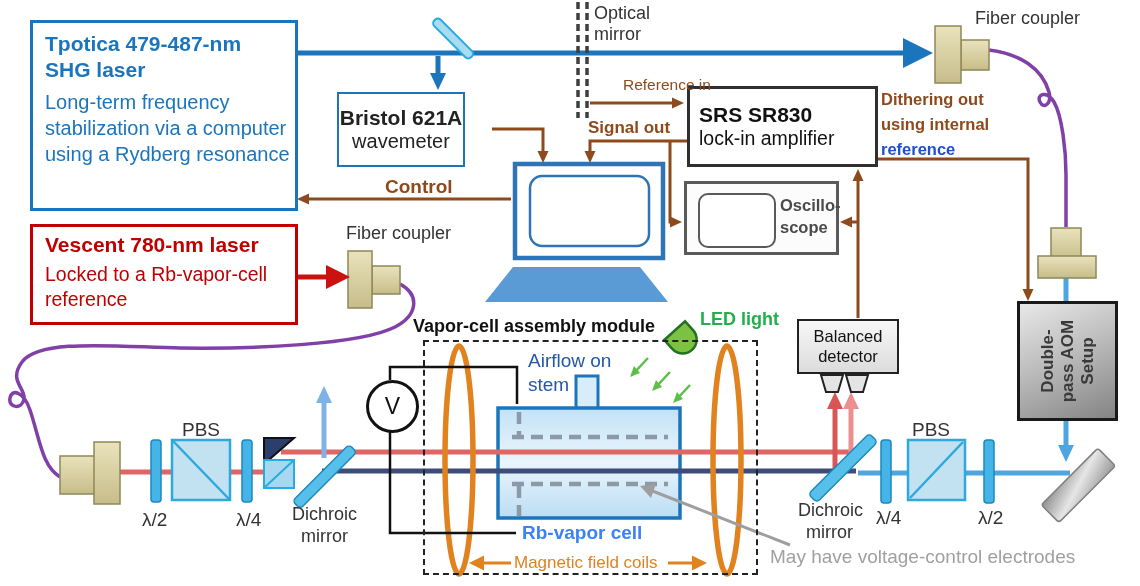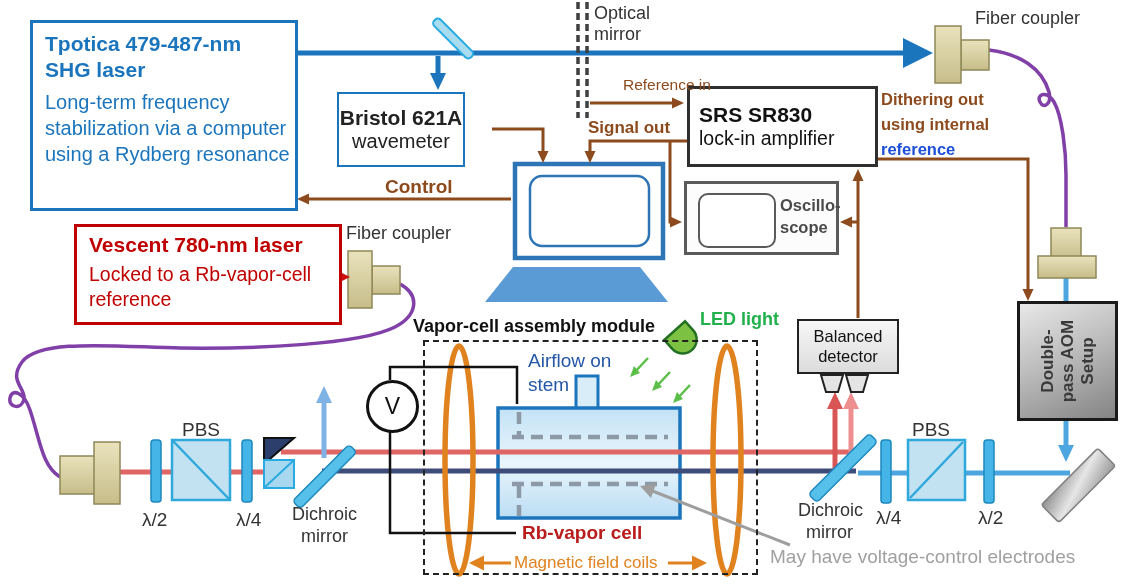--- a/index.html
+++ b/index.html
@@ -5,21 +5,21 @@
   html,body{margin:0;padding:0;background:#fff;}
   #canvas{position:relative;width:1140px;height:586px;background:#fff;
           font-family:"Liberation Sans",sans-serif;overflow:hidden;}
   #diagram{position:absolute;left:0;top:0;z-index:1;}
   .lbl{position:absolute;white-space:nowrap;line-height:1.15;z-index:3;}
   .box{position:absolute;background:#fff;z-index:2;box-sizing:border-box;}
   
   .shg{left:30px;top:20px;width:268px;height:191px;border:3px solid #1B75BC;padding:8px 12px;}
   .shg .t{color:#1B75BC;font-weight:bold;font-size:21px;line-height:1.22;width:245px;white-space:normal;}
   .shg .b{color:#1B75BC;font-size:20px;line-height:1.3;margin-top:7px;width:248px;white-space:normal;}
-  .vescent{left:30px;top:224px;width:268px;height:101px;border:3px solid #C00000;padding:6px 12px;margin-left:44px;}
+  .vescent{left:30px;top:224px;width:268px;height:101px;border:3px solid #C00000;padding:6px 12px;}
   .vescent .t{color:#C00000;font-weight:bold;font-size:21px;}
   .vescent .b{color:#C00000;font-size:19.5px;line-height:1.28;margin-top:5px;width:235px;white-space:normal;}
   .bristol{left:337px;top:92px;width:128px;height:75px;border:2.5px solid #1B75BC;
            display:flex;flex-direction:column;justify-content:center;align-items:center;}
   .bristol .t{color:#222;font-weight:bold;font-size:21px;}
   .bristol .b{color:#222;font-size:20px;}
   .sr830{left:687px;top:86px;width:191px;height:81px;border:3px solid #2F2F2F;
          display:flex;flex-direction:column;justify-content:center;padding-left:9px;}
   .sr830 .t{color:#111;font-weight:bold;font-size:21px;}
   .sr830 .b{color:#111;font-size:19.5px;}
@@ -287,21 +287,21 @@
 <div class="lbl" style="left:881px;top:115px;font-size:16.5px;font-weight:bold;color:#8C4A1D;">using internal</div>
 <div class="lbl" style="left:881px;top:140px;font-size:16.5px;font-weight:bold;color:#1d4ed8;">reference</div>
 
 <div class="lbl" style="left:413px;top:316px;font-size:18px;font-weight:bold;color:#111;">Vapor-cell assembly module</div>
 
 <div class="lbl" style="left:528px;top:350px;font-size:19px;color:#2458A6;">Airflow on</div>
 <div class="lbl" style="left:528px;top:374px;font-size:19px;color:#2458A6;">stem</div>
 
 <div class="lbl" style="left:700px;top:309px;font-size:18px;font-weight:bold;color:#21B04B;">LED light</div>
 
-<div class="lbl" style="left:522px;top:522px;font-size:19px;font-weight:bold;color:#b91c1c;">Rb-vapor cell</div>
+<div class="lbl" style="left:522px;top:522px;font-size:19px;font-weight:bold;color:#3b82f6;">Rb-vapor cell</div>
 <div class="lbl" style="left:514px;top:553px;font-size:17px;color:#E0821E;">Magnetic field coils</div>
 
 <div class="lbl" style="left:770px;top:546px;font-size:19px;color:#A0A0A0;">May have voltage-control electrodes</div>
 
 <div class="lbl" style="left:182px;top:419px;font-size:19px;color:#333;">PBS</div>
 <div class="lbl" style="left:912px;top:419px;font-size:19px;color:#333;">PBS</div>
 
 <div class="lbl" style="left:142px;top:509px;font-size:19px;color:#333;">λ/2</div>
 <div class="lbl" style="left:236px;top:509px;font-size:19px;color:#333;">λ/4</div>
 <div class="lbl" style="left:876px;top:507px;font-size:19px;color:#333;">λ/4</div>

